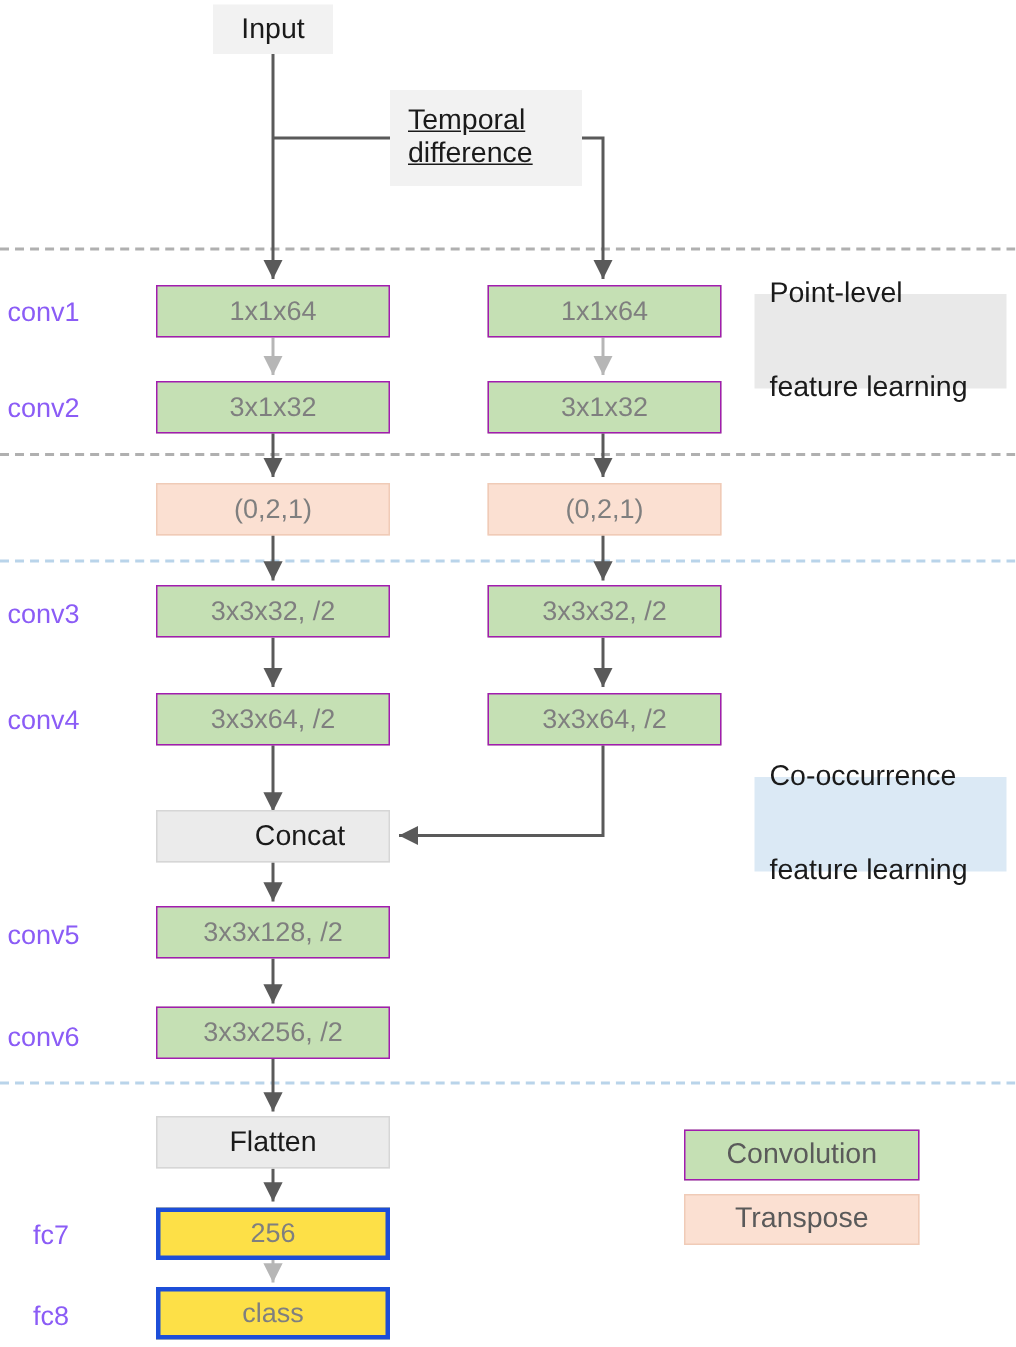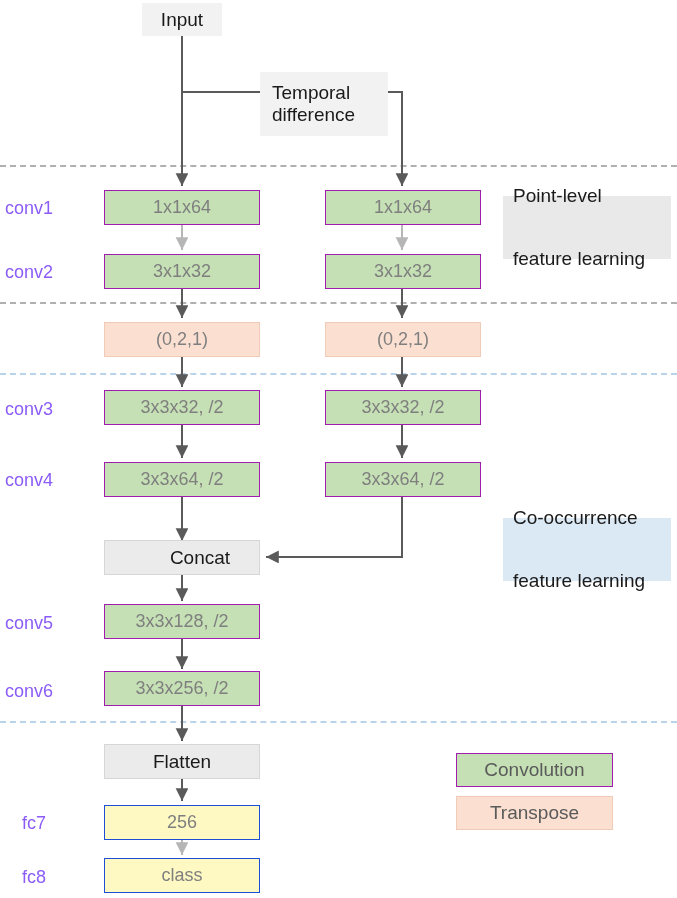--- a/index.html
+++ b/index.html
@@ -34,22 +34,22 @@
     font-size: 18px;
   }
   .trans-box {
     background: #fbe0d2;
     border: 1px solid #f0cbb7;
     color: #7f7f7f;
     font-size: 18px;
     text-align: right;
   }
   .fc-box {
-    background: #fef9c3;
-    border: 1px solid #1d4ed8;
+    background: #fde047;
+    border: 3px solid #1d4ed8;
     color: #7f7f7f;
     font-size: 18px;
   }
   .plain-box {
     background: #ebebeb;
     border: 1px solid #d6d6d6;
     color: #1a1a1a;
     font-size: 19px;
   }
   .label-box {
@@ -159,21 +159,21 @@
 
     <path class="wire" d="M182,574 L182,601" marker-end="url(#ah)"></path>
     <path class="wire" d="M182,639 L182,669" marker-end="url(#ah)"></path>
     <path class="wire" d="M182,706 L182,741" marker-end="url(#ah)"></path>
     <path class="wire" d="M182,779 L182,801" marker-end="url(#ah)"></path>
     <path class="wire-light" d="M182,839 L182,855" marker-end="url(#ahl)"></path>
   </svg>
 
   <div class="node io-box" style="left:142px; top:3px; width:80px; height:33px;">Input</div>
 
-  <div class="node io-box multiline" style="left:260px; top:72px; width:128px; height:64px; padding:0 12px;">
+  <div class="node io-box multiline" style="left:260px; top:60px; width:128px; height:64px; padding:0 12px;text-decoration:underline;">
     <span>Temporal</span>
     <span>difference</span>
   </div>
 
   <div class="row-label" style="left:5px; top:198px;">conv1</div>
   <div class="row-label" style="left:5px; top:262px;">conv2</div>
   <div class="row-label" style="left:5px; top:399px;">conv3</div>
   <div class="row-label" style="left:5px; top:470px;">conv4</div>
   <div class="row-label" style="left:5px; top:613px;">conv5</div>
   <div class="row-label" style="left:5px; top:681px;">conv6</div>

